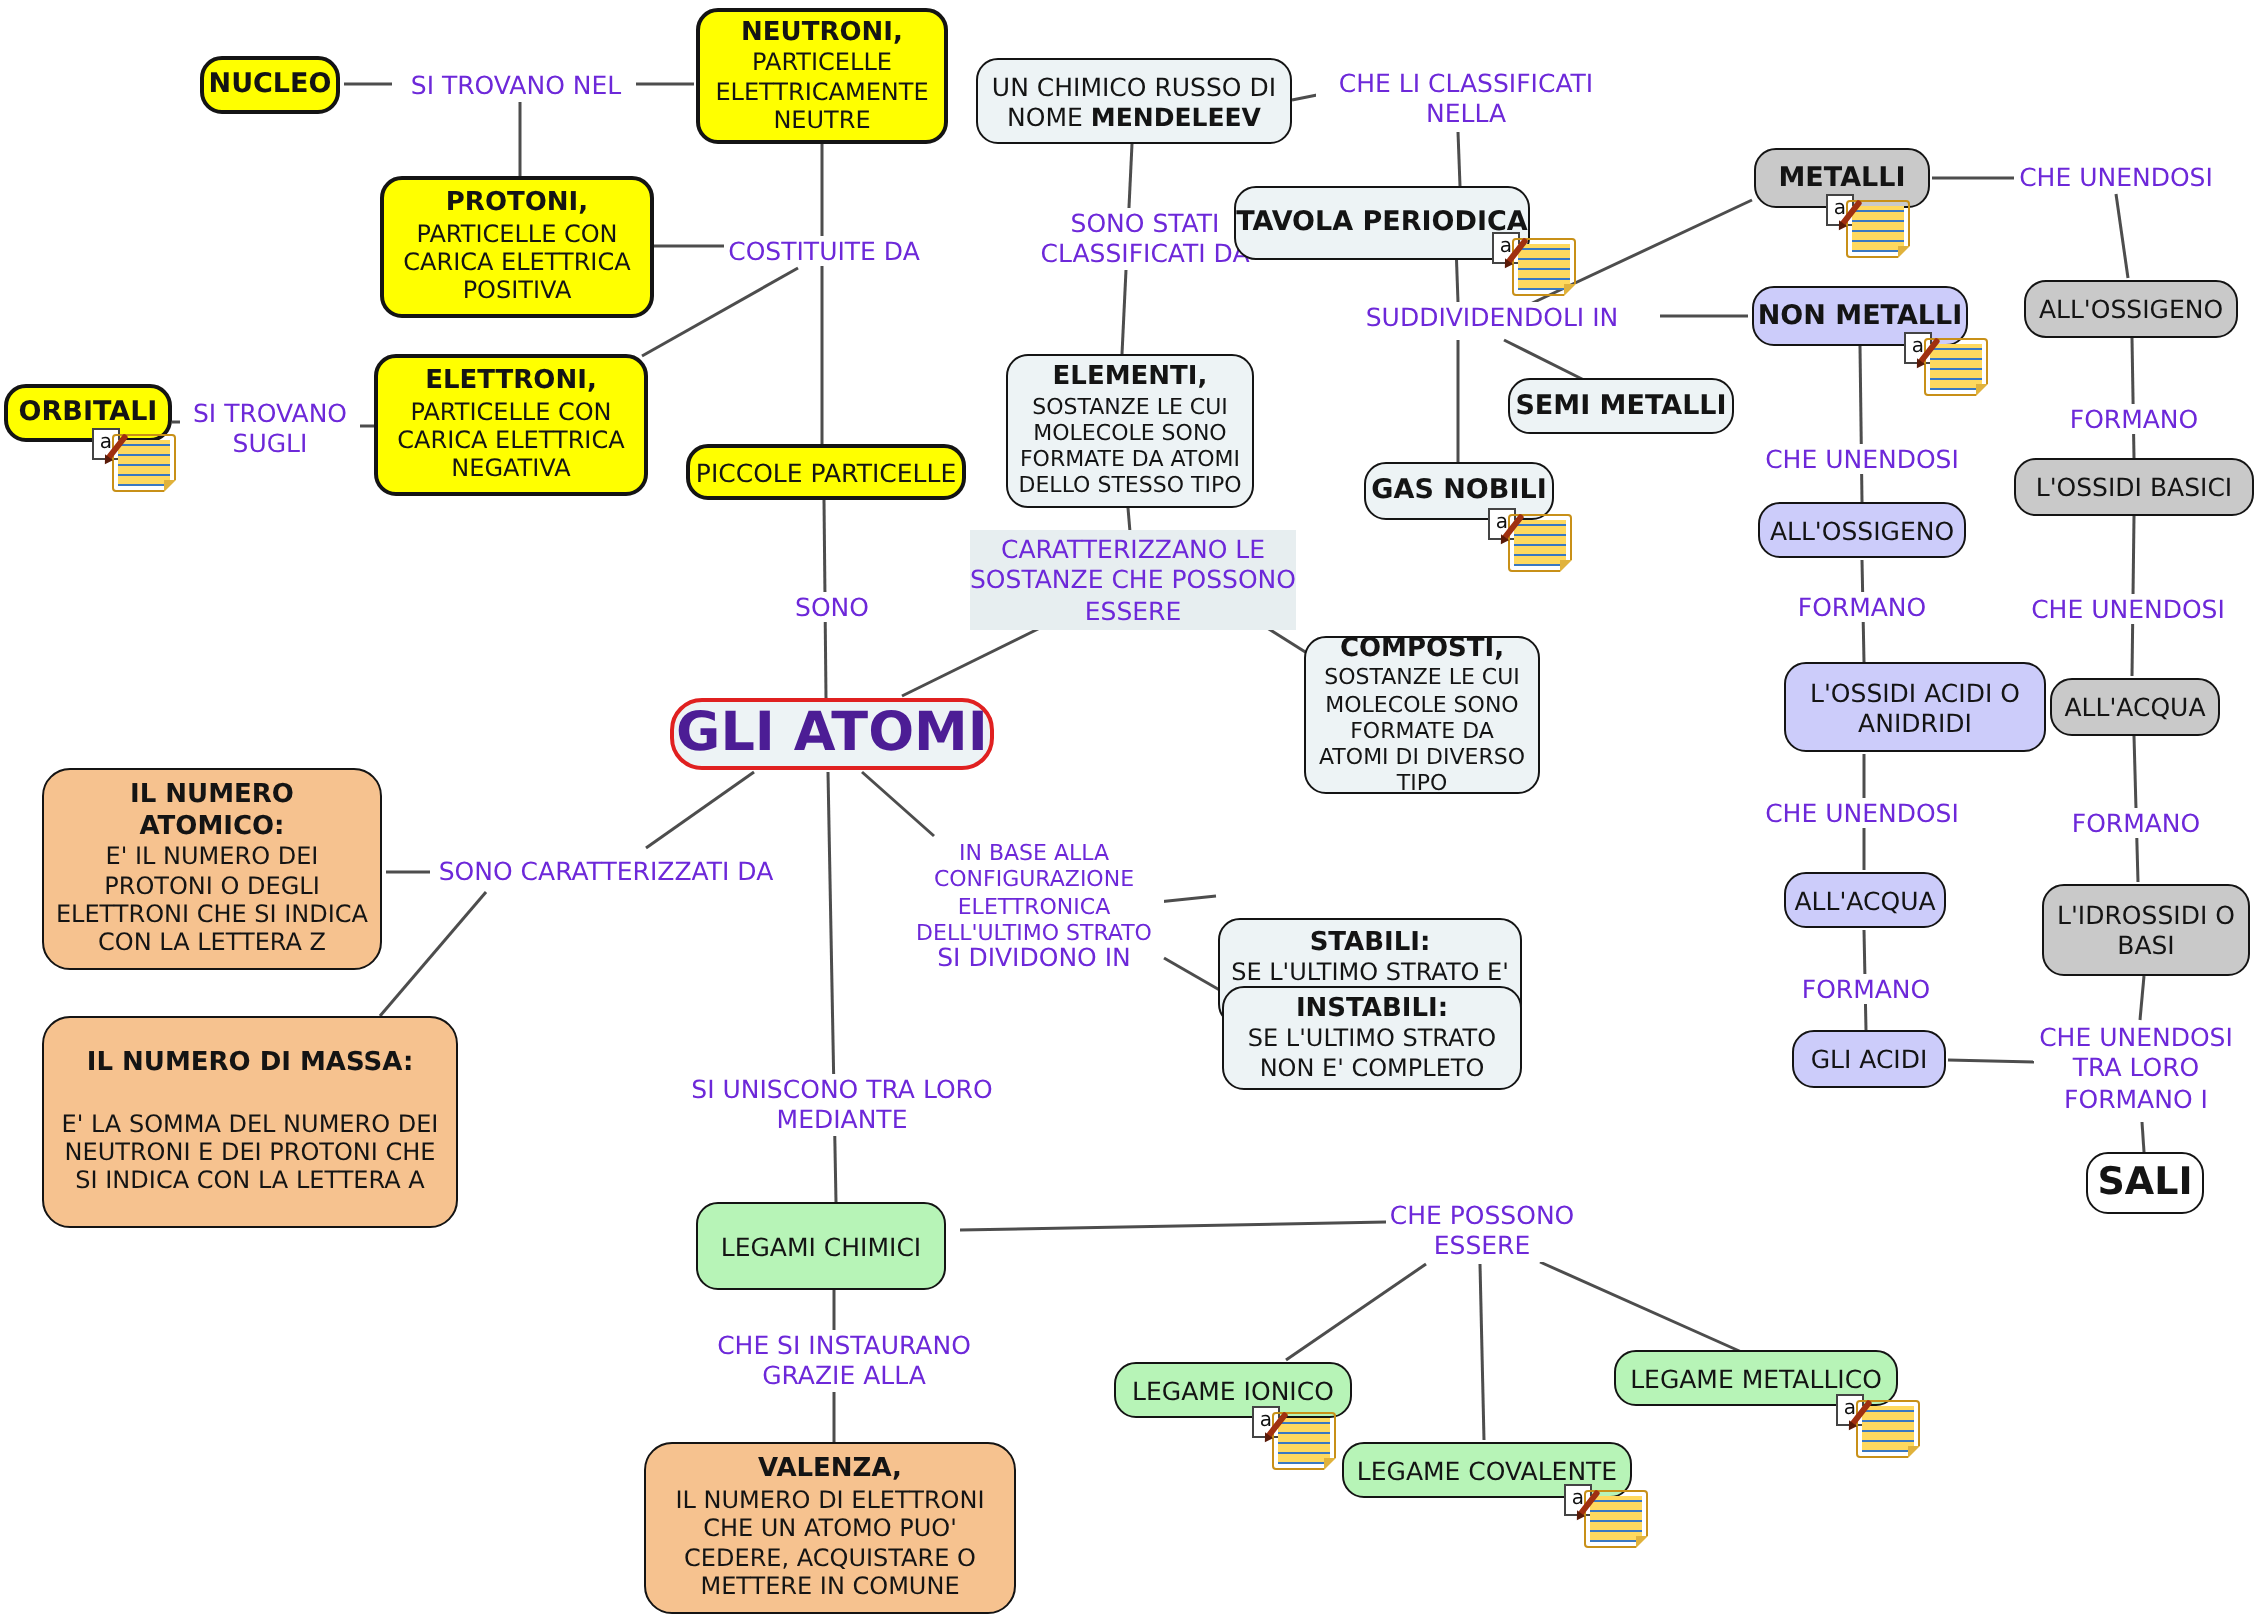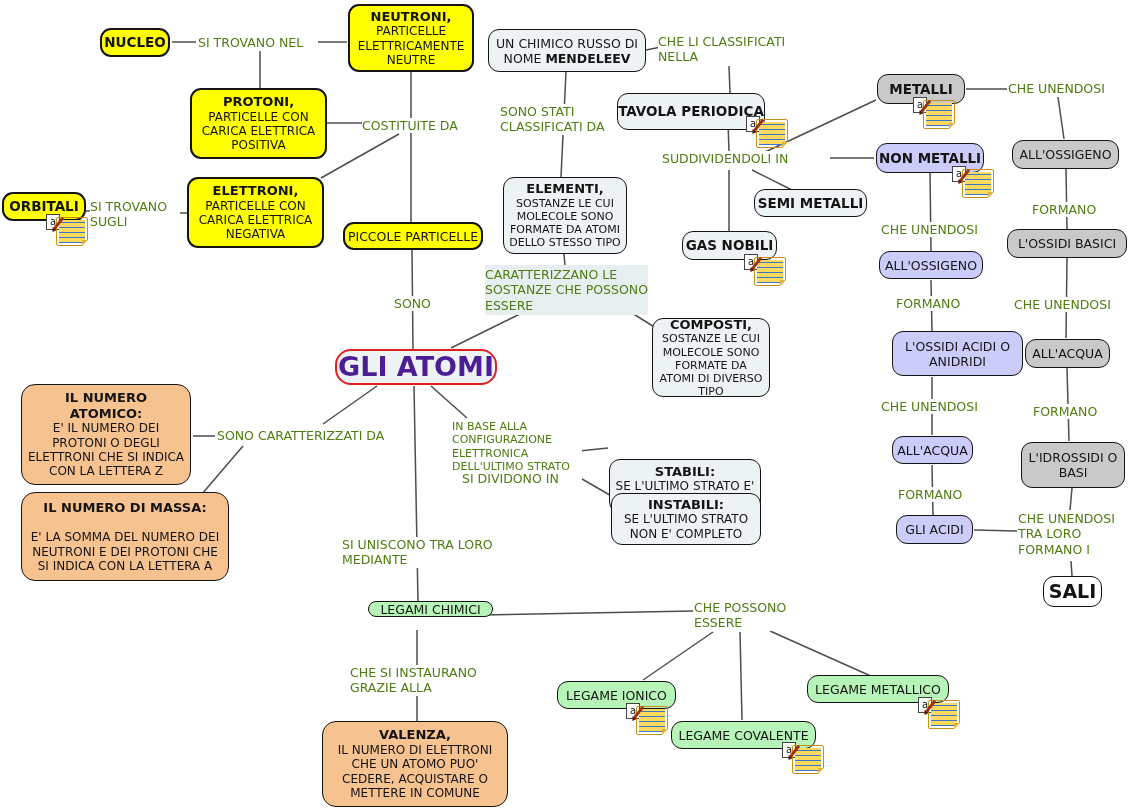--- a/index.html
+++ b/index.html
@@ -1,22 +1,22 @@
 <!DOCTYPE html>
 <html><head>
 <meta charset="utf-8">
 <style>
   html,body{margin:0;padding:0;}
   body{width:1129px;height:811px;position:relative;background:#ffffff;overflow:hidden;
        font-family:"DejaVu Sans","Liberation Sans",sans-serif;}
   svg.wires{position:absolute;left:0;top:0;width:1129px;height:811px;z-index:1;}
   .edge{stroke:#4d4d4d;stroke-width:1.5;}
 
-  .lbl{position:absolute;z-index:2;text-align:left;font-size:12.5px;line-height:1.22;
-       color:#4d7c0f;background:#ffffff;}
+  .lbl{position:absolute;z-index:2;text-align:center;font-size:12.5px;line-height:1.22;
+       color:#6d28d9;background:#ffffff;}
   .nw{white-space:nowrap;}
   .small{font-size:11px;}
   .tint{background:#e7eef0;padding:2px 0;}
 
   .n{position:absolute;z-index:3;box-sizing:border-box;border:1.7px solid #141414;
      border-radius:11px;background:#fff;display:flex;flex-direction:column;
      justify-content:center;align-items:center;text-align:center;color:#141414;
      font-size:12.5px;line-height:1.2;padding:2px 5px;}
   .yellow{background:#ffff00;border-width:2px;}
   .lite{background:#edf3f5;}
@@ -42,24 +42,24 @@
   #n-metalli{left:877px;top:74px;width:88px;height:30px;}
   #n-non-metalli{left:876px;top:143px;width:108px;height:30px;}
   #n-semi-metalli{left:754px;top:189px;width:113px;height:28px;}
   #n-gas-nobili{left:682px;top:231px;width:95px;height:29px;}
   #n-elementi{left:503px;top:177px;width:124px;height:77px;}
   #n-composti{left:652px;top:318px;width:118px;height:79px;}
   #n-gli-atomi{left:335px;top:349px;width:162px;height:36px;border:2.5px solid #e02020;
                background:#edf3f5;border-radius:16px;}
   #n-gli-atomi .s{font-weight:bold;font-size:27px;color:#4c1d95;white-space:nowrap;}
   #n-num-atomico{left:21px;top:384px;width:170px;height:101px;}
-  #n-num-massa{left:21px;top:492px;width:208px;height:89px;gap:15px;}
+  #n-num-massa{left:21px;top:508px;width:208px;height:106px;gap:15px;}
   #n-stabili{left:609px;top:423px;width:152px;height:54px;margin-top:36px;}
   #n-instabili{left:611px;top:493px;width:150px;height:52px;}
-  #n-legami{left:368px;top:601px;width:125px;height:16px;}
+  #n-legami{left:348px;top:601px;width:125px;height:44px;}
   #n-ionico{left:557px;top:681px;width:119px;height:28px;}
   #n-covalente{left:671px;top:721px;width:145px;height:28px;}
   #n-metallico{left:807px;top:675px;width:142px;height:28px;}
   #n-valenza{left:322px;top:721px;width:186px;height:86px;}
   #n-alloss-nm{left:879px;top:251px;width:104px;height:28px;}
   #n-ossidi-acidi{left:866px;top:331px;width:131px;height:45px;margin-left:26px;}
   #n-allacqua-nm{left:892px;top:436px;width:81px;height:28px;}
   #n-gli-acidi{left:896px;top:515px;width:77px;height:29px;}
   #n-alloss-m{left:1012px;top:140px;width:107px;height:29px;}
   #n-ossidi-basici{left:1007px;top:229px;width:120px;height:29px;}

